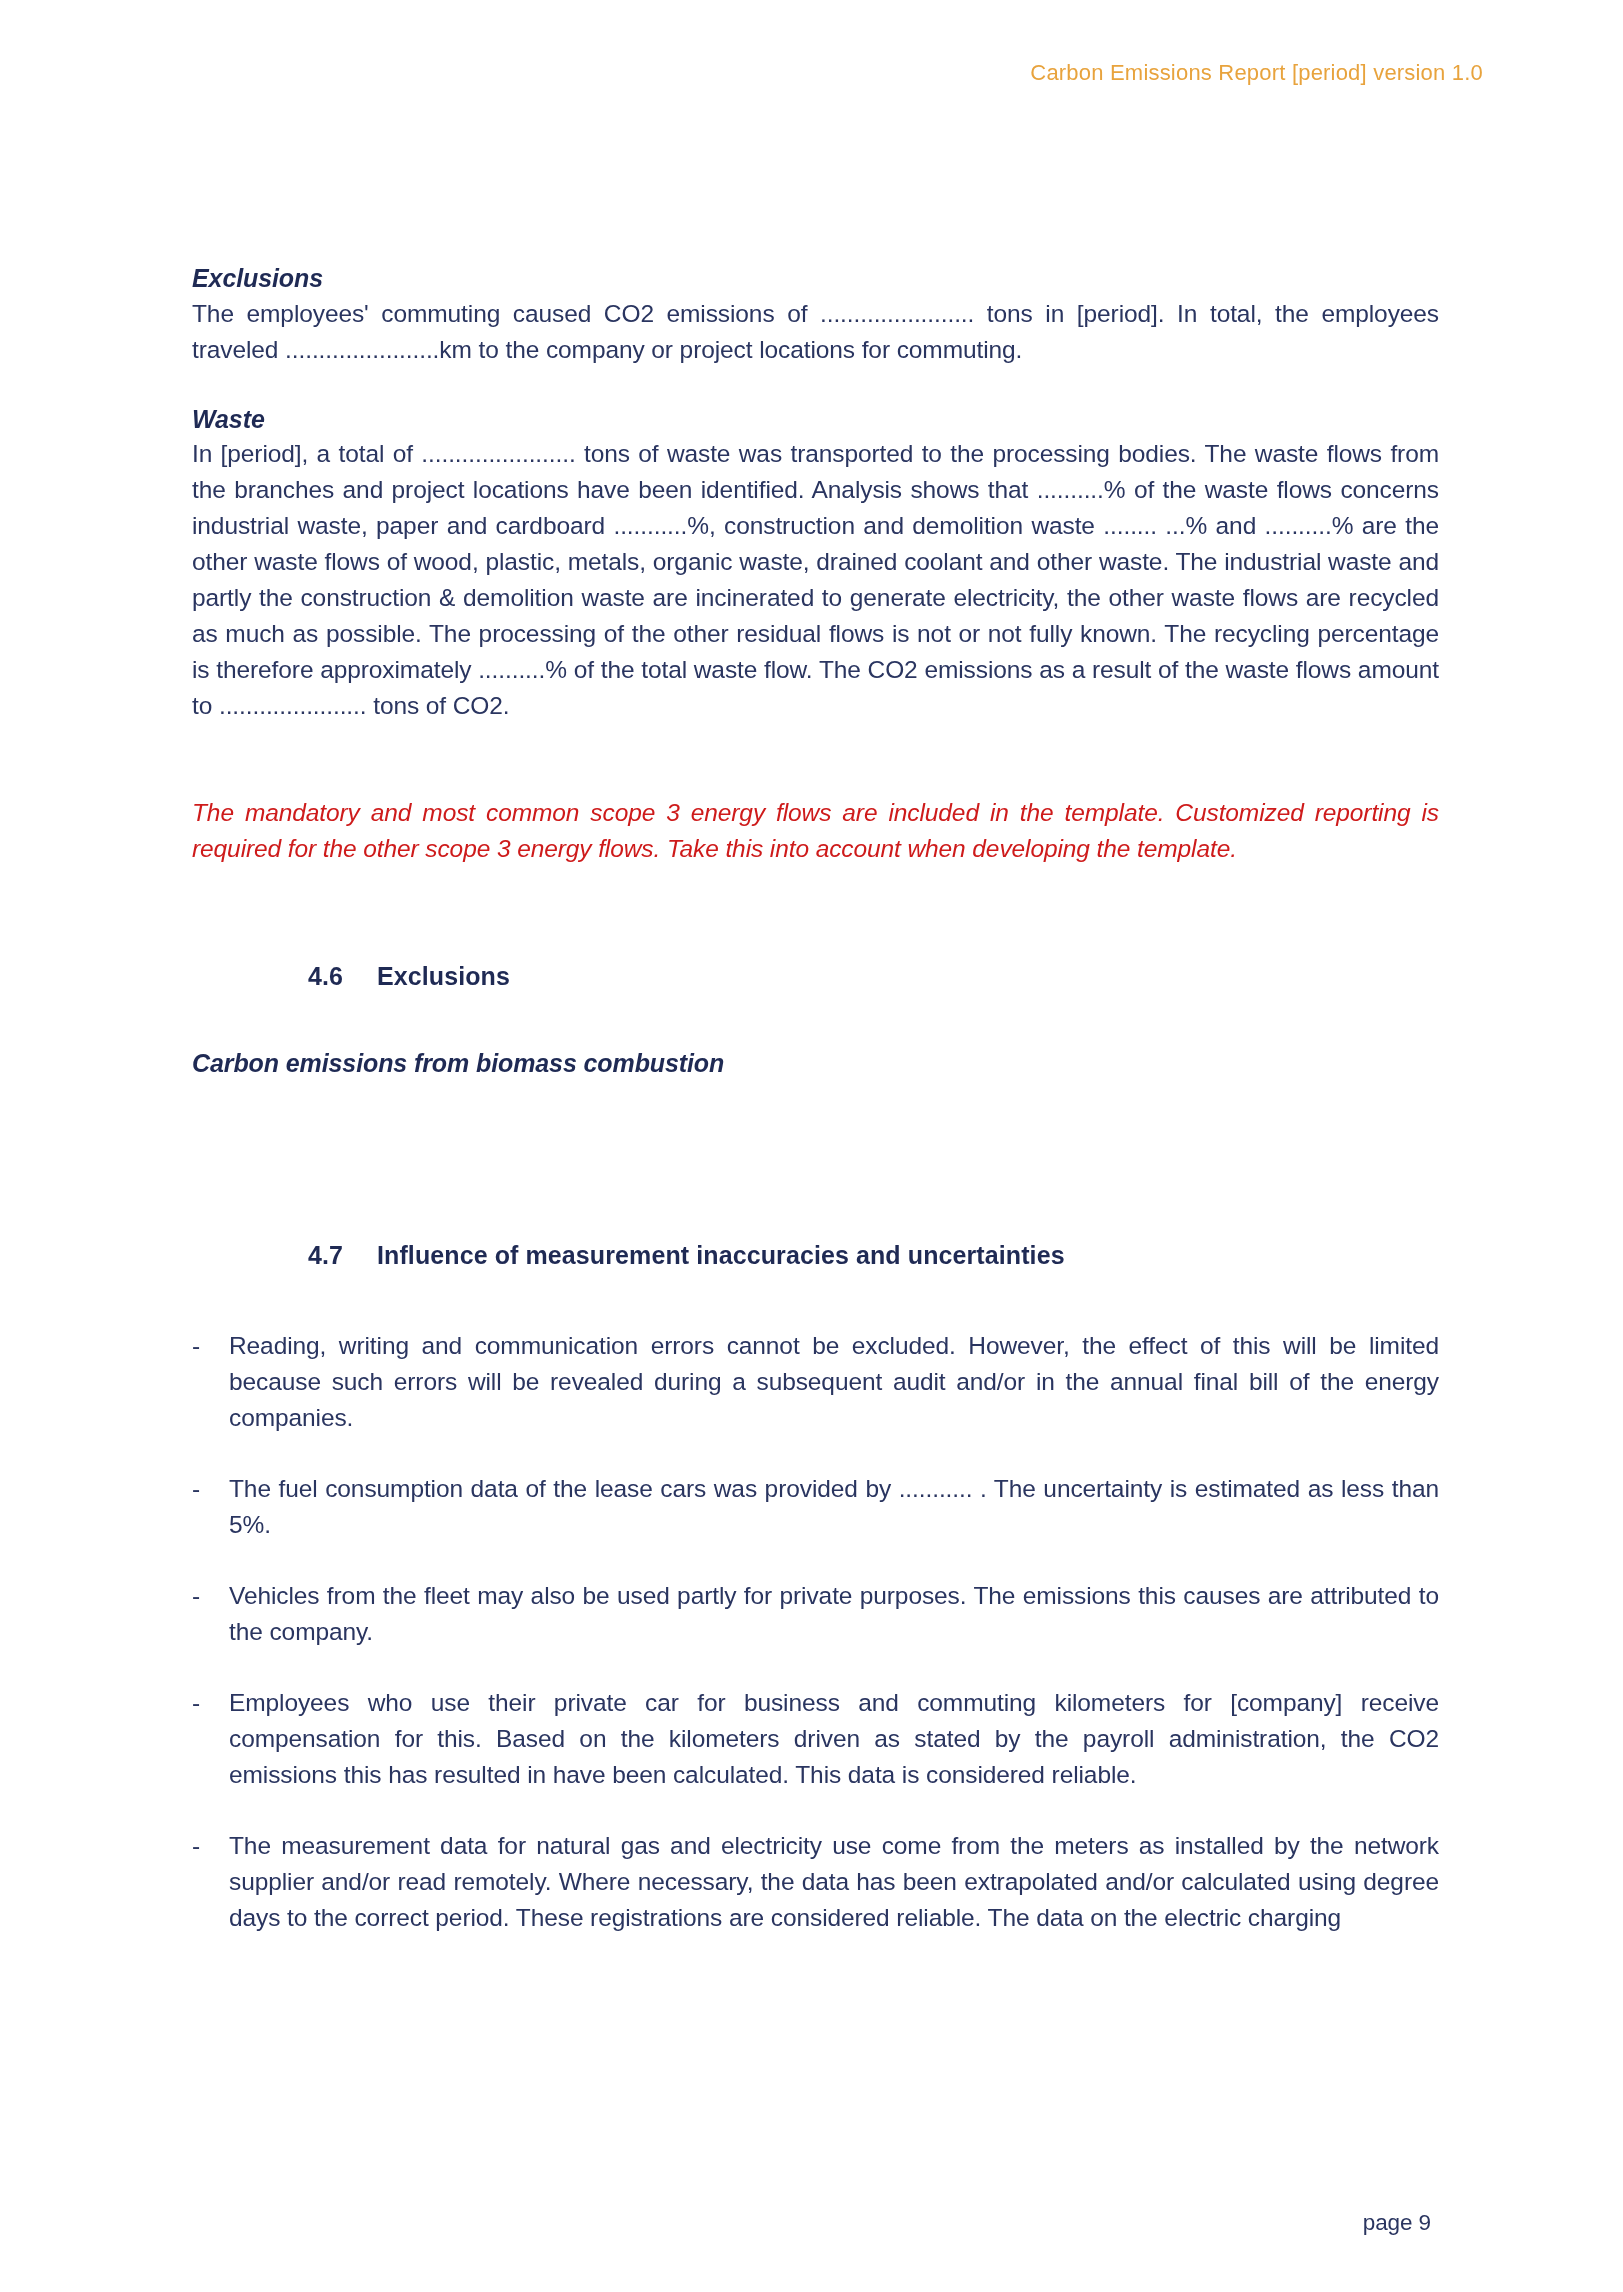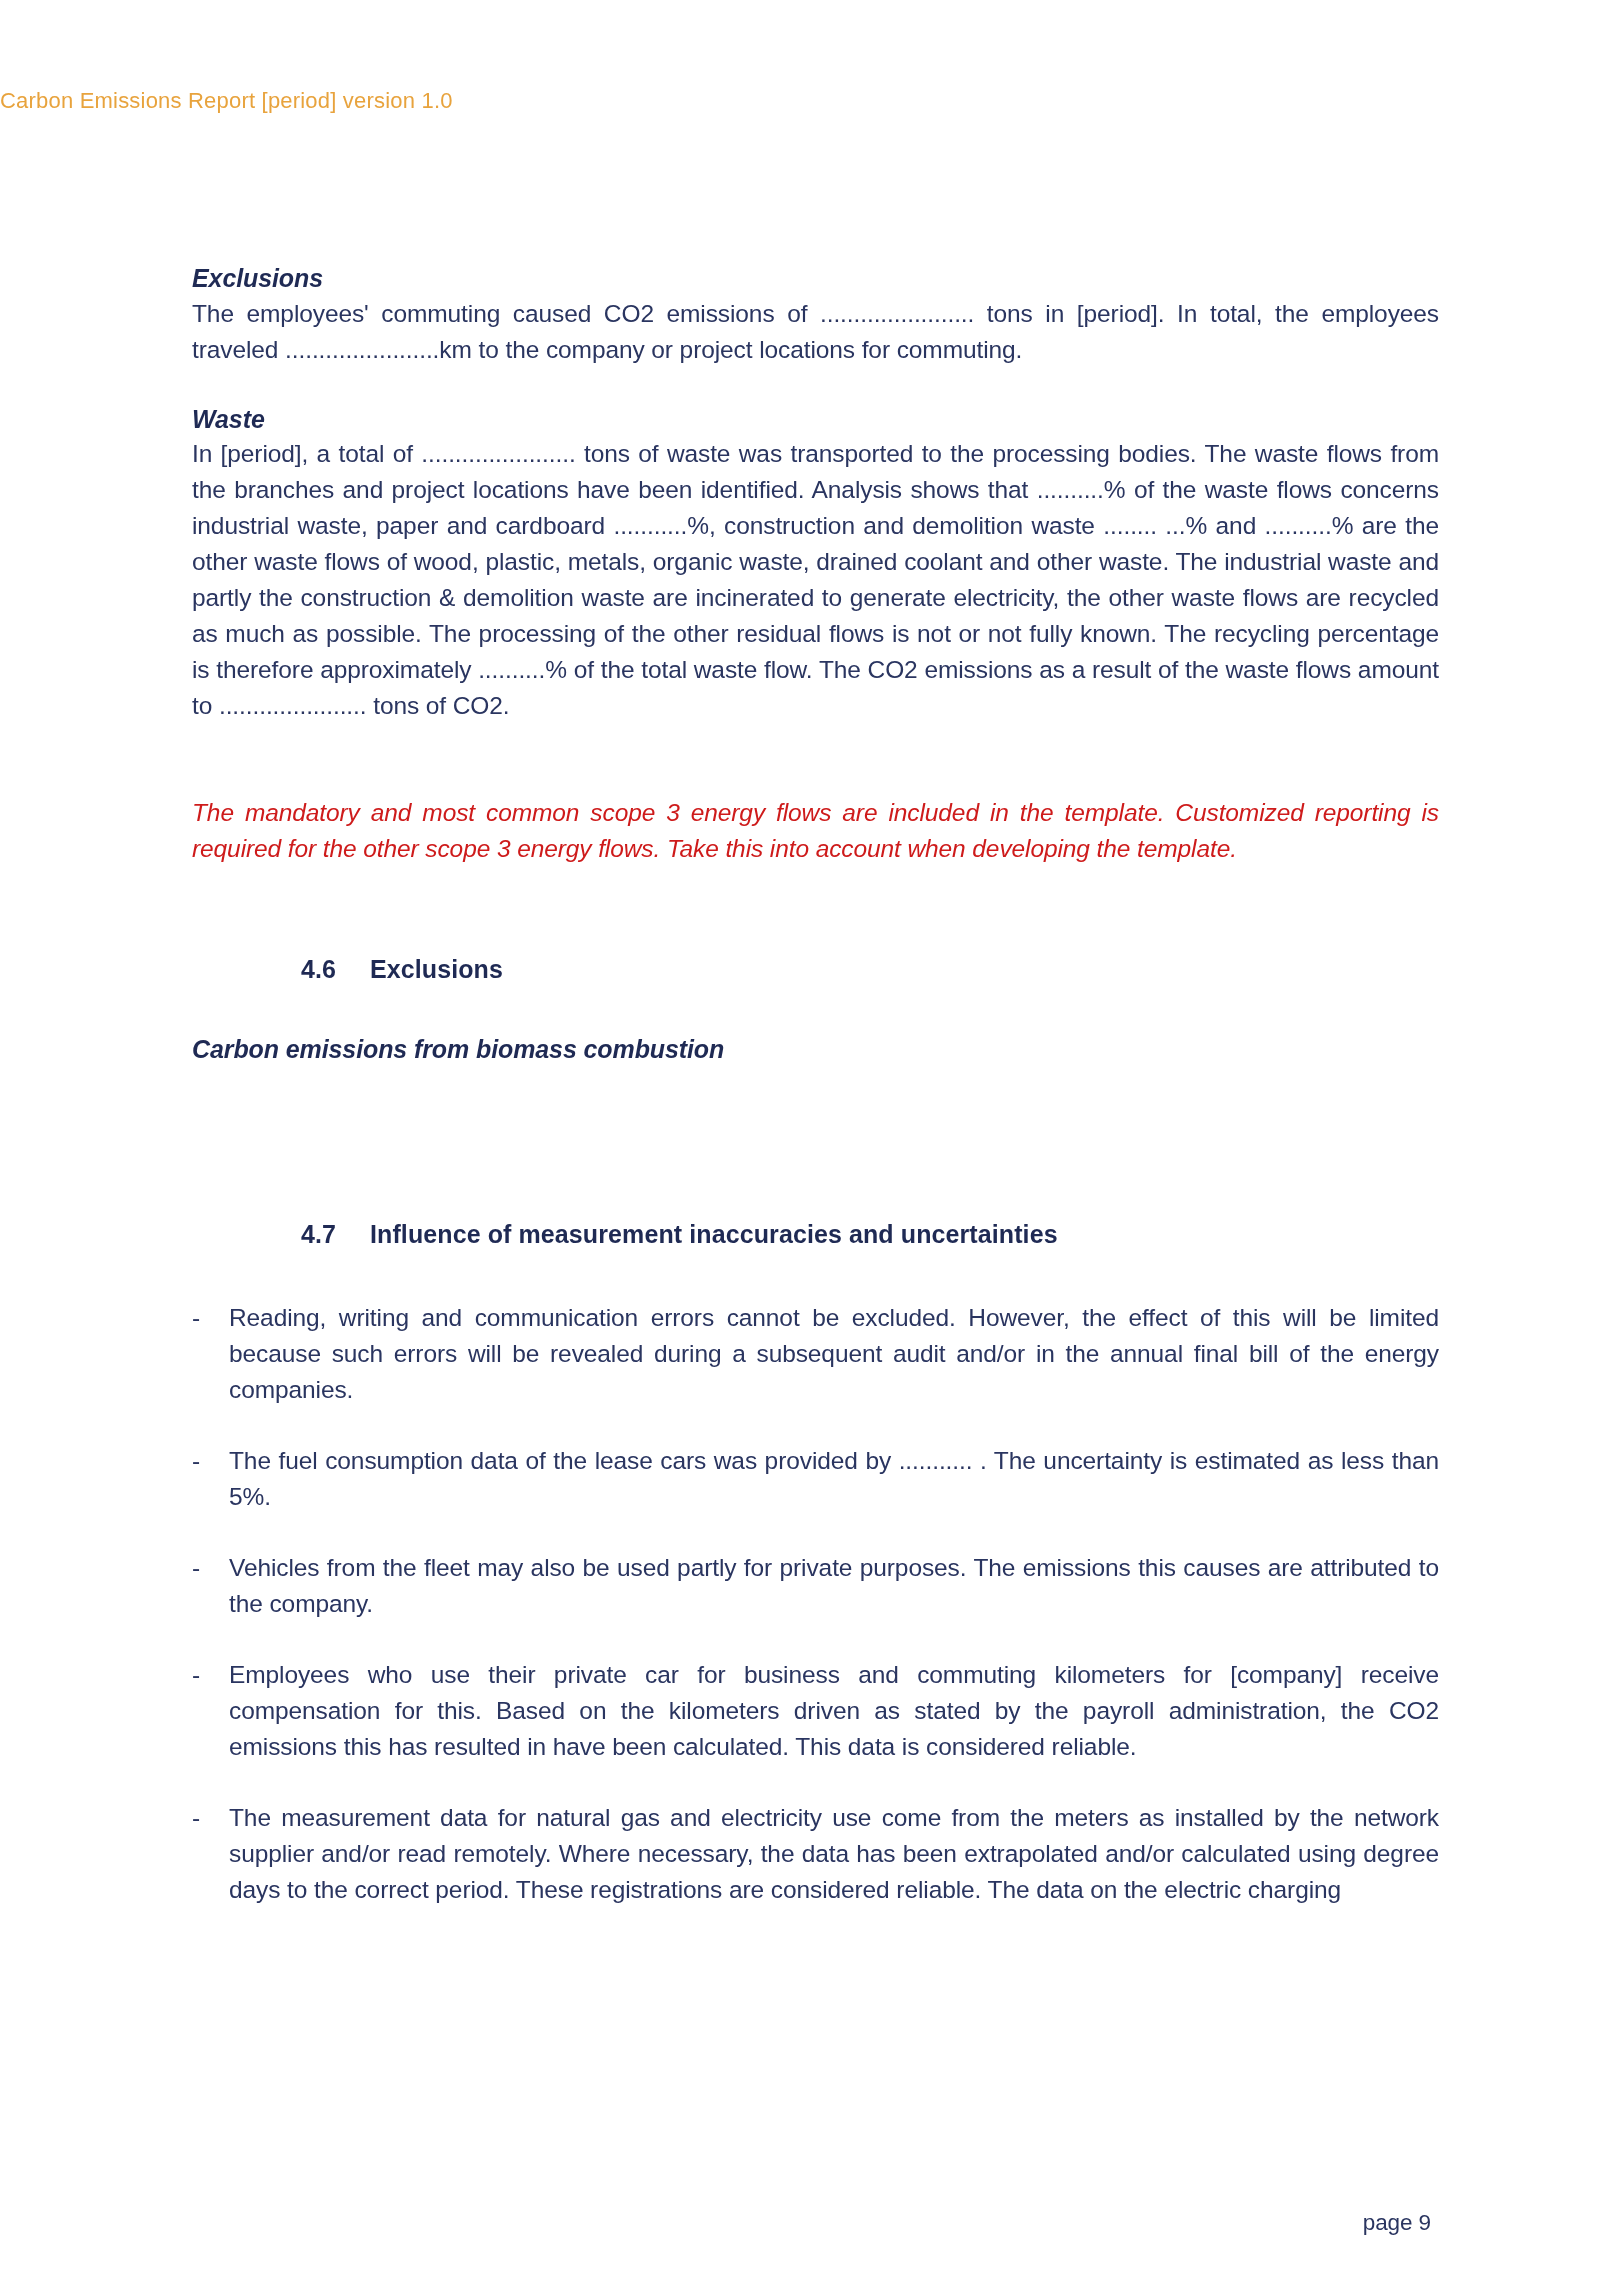--- a/index.html
+++ b/index.html
@@ -15,23 +15,24 @@
     width: 1623px;
     height: 2293px;
     background: #ffffff;
     box-sizing: border-box;
     overflow: hidden;
   }
 
   
   .doc-header {
     position: absolute;
-    top: 88px;
+    top: 60px;
     left: 0;
     right: 140px;
+    text-align: right;
     color: #E8A33D;
     font-size: 22px;
     letter-spacing: 0.2px;
     white-space: nowrap;
   }
 
   
   .content {
     position: absolute;
     top: 227px;
@@ -78,21 +79,21 @@
     margin: 0;
   }
 
   
   .section-heading {
     color: #1F2A54;
     font-weight: bold;
     font-size: 25px;
     letter-spacing: 0.1px;
     display: flex;
-    margin: 8px;
+    margin: 15px;
     padding-left: 101px;
   }
   .section-heading .num {
     width: 69px;
     flex: 0 0 69px;
   }
   .section-heading .ttl {
     white-space: nowrap;
   }
 

